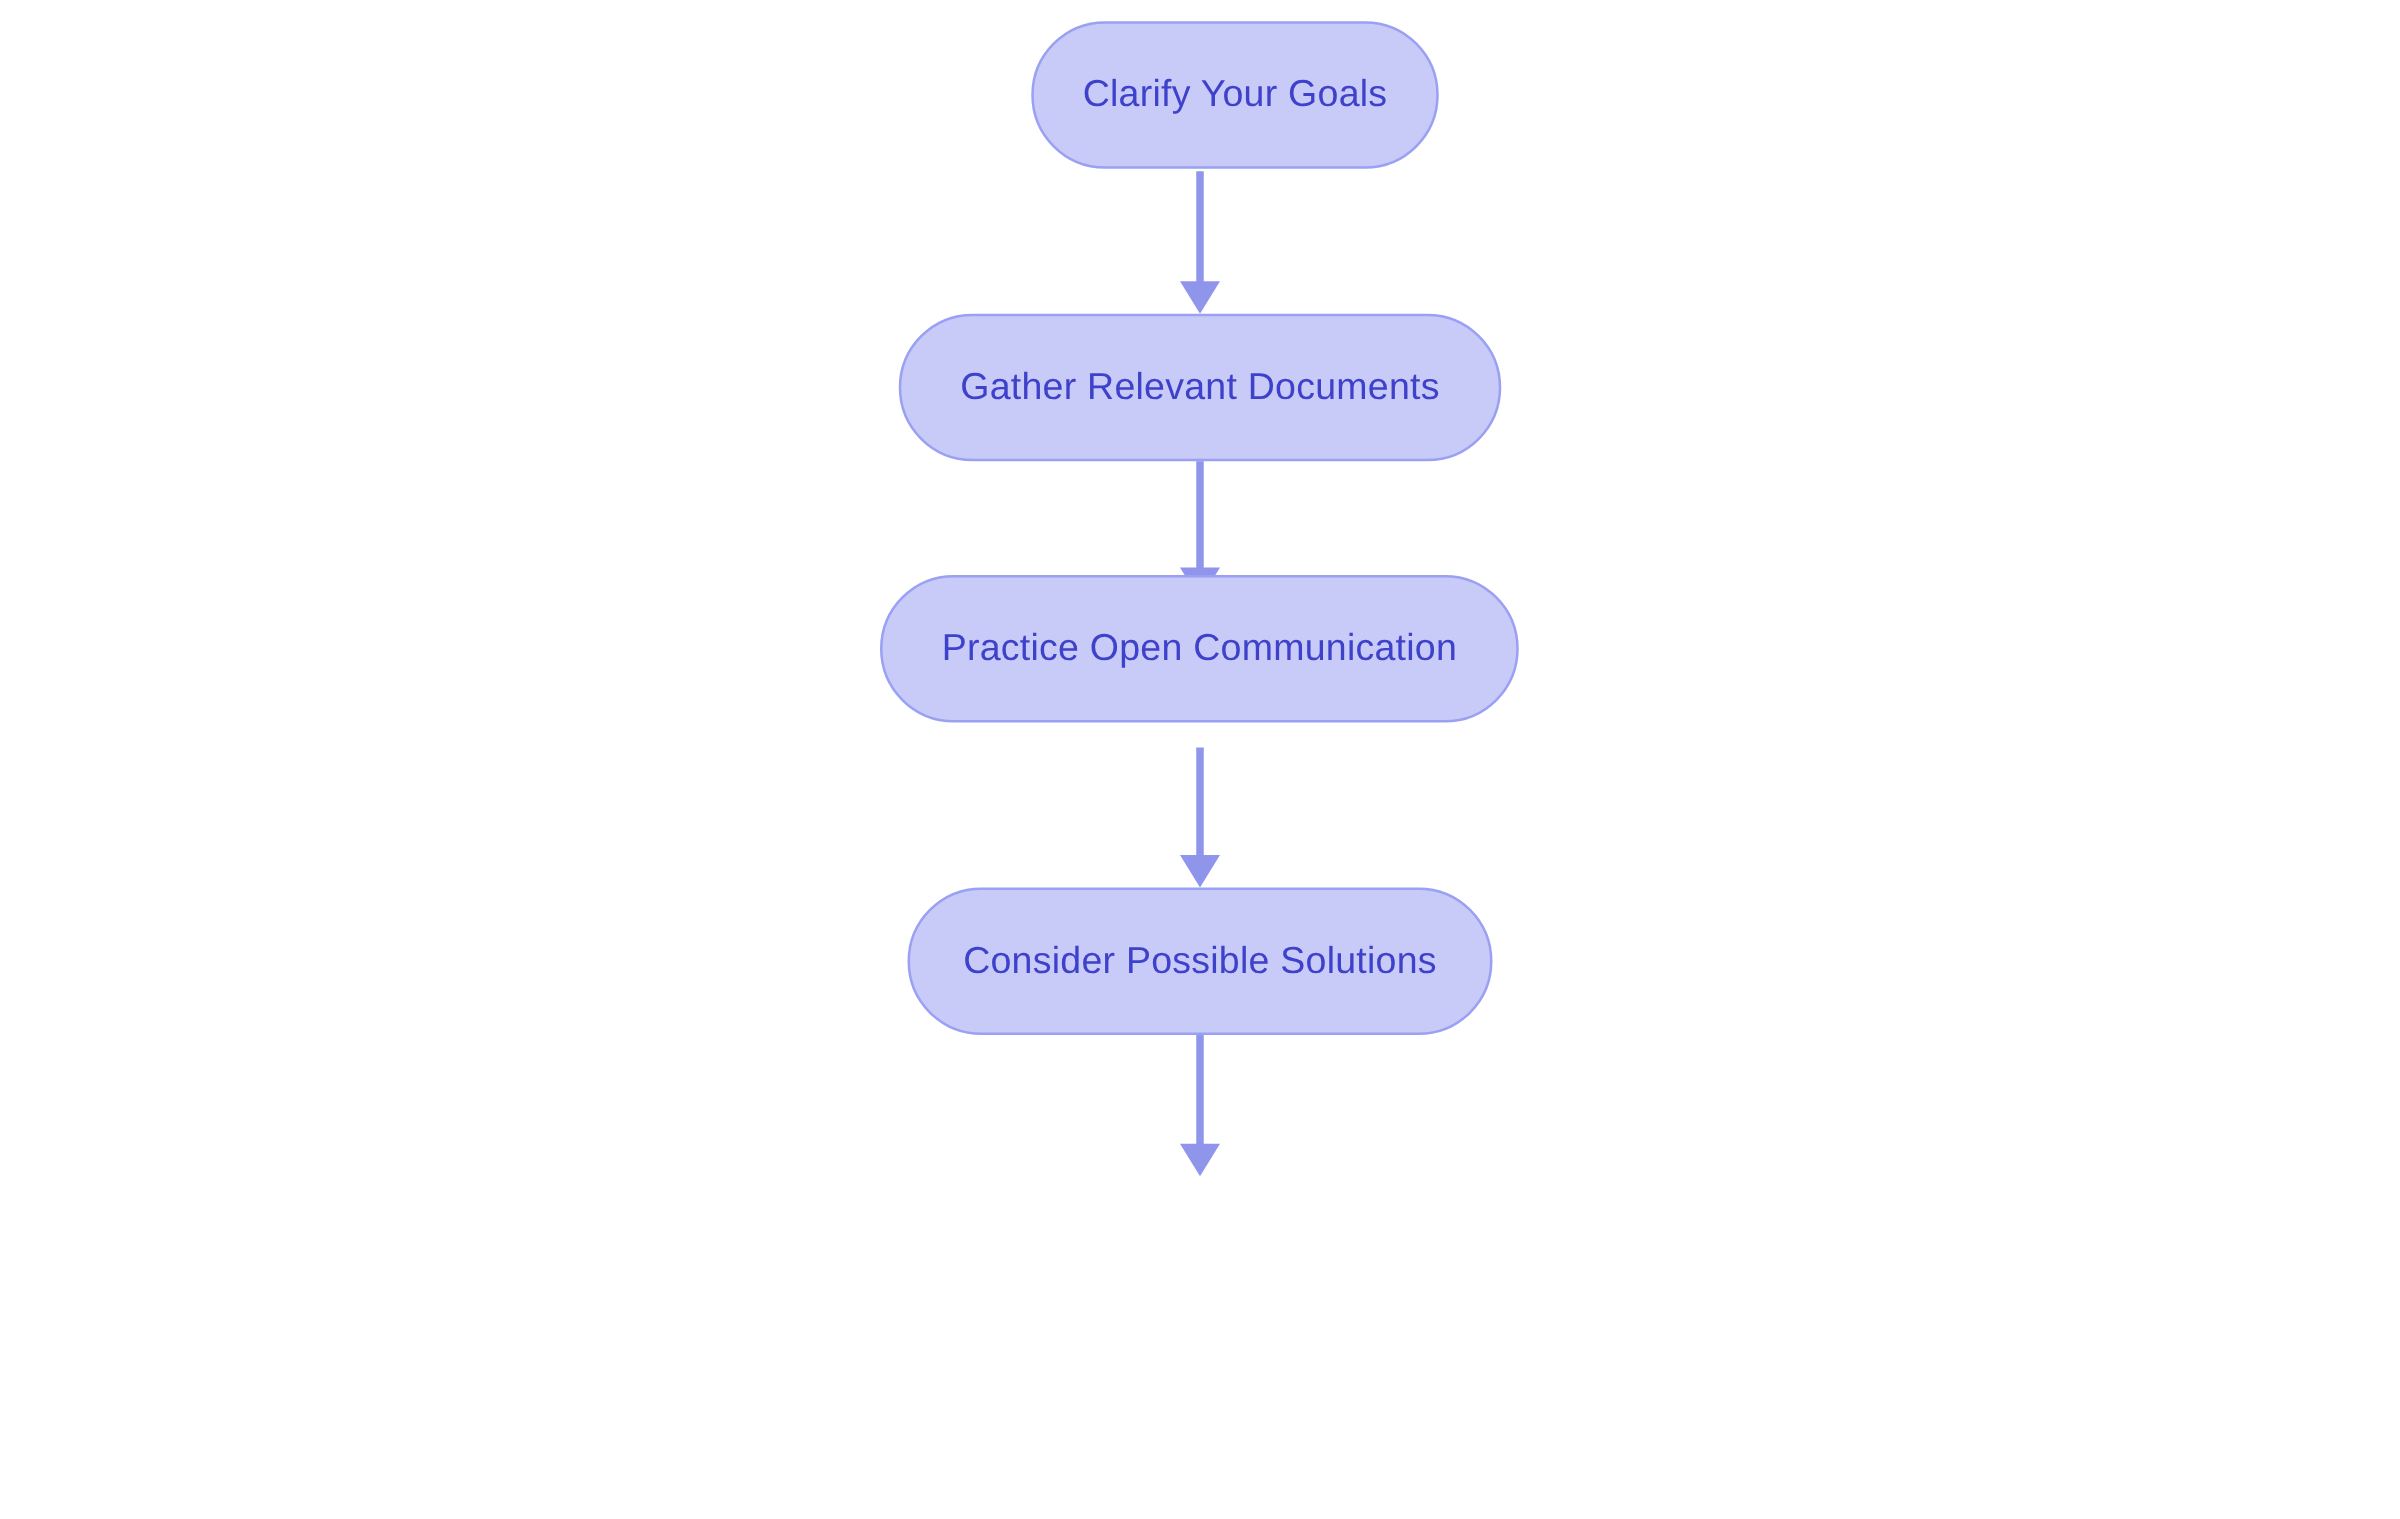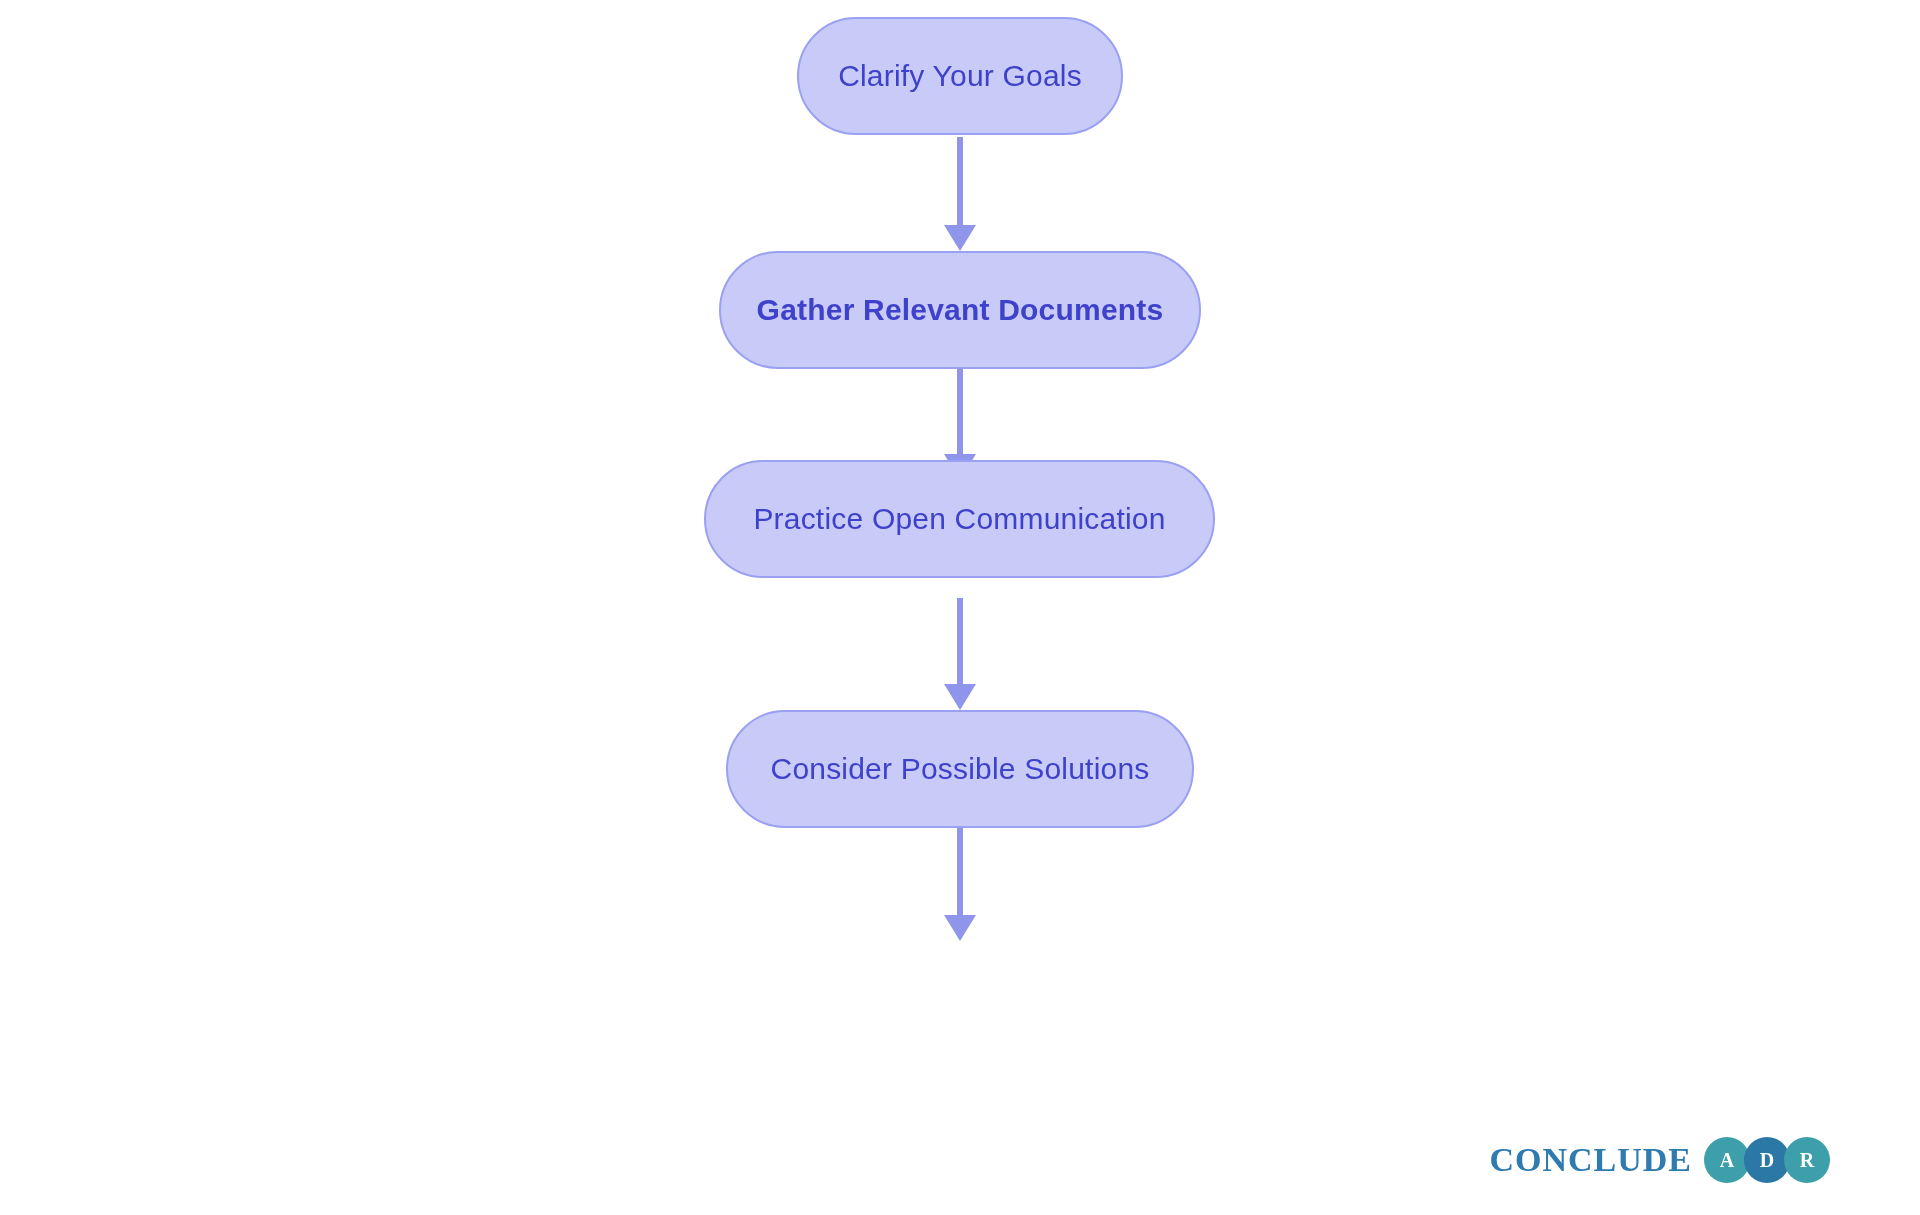--- a/index.html
+++ b/index.html
@@ -23,22 +23,22 @@
     position:absolute;
     height:118px;
     border:2px solid var(--node-border);
     border-radius:60px;
     background:var(--node-fill);
     display:flex;align-items:center;justify-content:center;
     color:var(--node-text);
     font-size:30px;
     letter-spacing:0.2px;
   }
-  .n1{left:797px;top:17px;width:326px;}
-  .n2{left:719px;top:251px;width:482px;font-weight:bold;}
+  .n1{left:825px;top:17px;width:326px;}
+  .n2{left:719px;top:251px;width:482px;}
   .n3{left:704px;top:460px;width:511px;}
   .n4{left:726px;top:710px;width:468px;}
   .n5{left:759px;top:941px;width:402px;}
 
   
   .arrow{position:absolute;left:944px;width:32px;}
   .a1{top:137px;height:114px;}
   .a2{top:369px;height:111px;}
   .a3{top:598px;height:112px;}
   .a4{top:828px;height:113px;}
@@ -111,20 +111,14 @@
   <div class="node n4">
     <span>Consider Possible Solutions</span>
   </div>
 
   <div class="arrow a4">
     <div class="shaft"></div>
     <div class="head"></div>
   </div>
 
 
-  <div class="logo">
-    <span class="wordmark">CONCLUDE</span>
-    <span class="badge badge-a">A</span>
-    <span class="badge badge-d">D</span>
-    <span class="badge badge-r">R</span>
-  </div>
 
 </div>
 
 </body></html>

